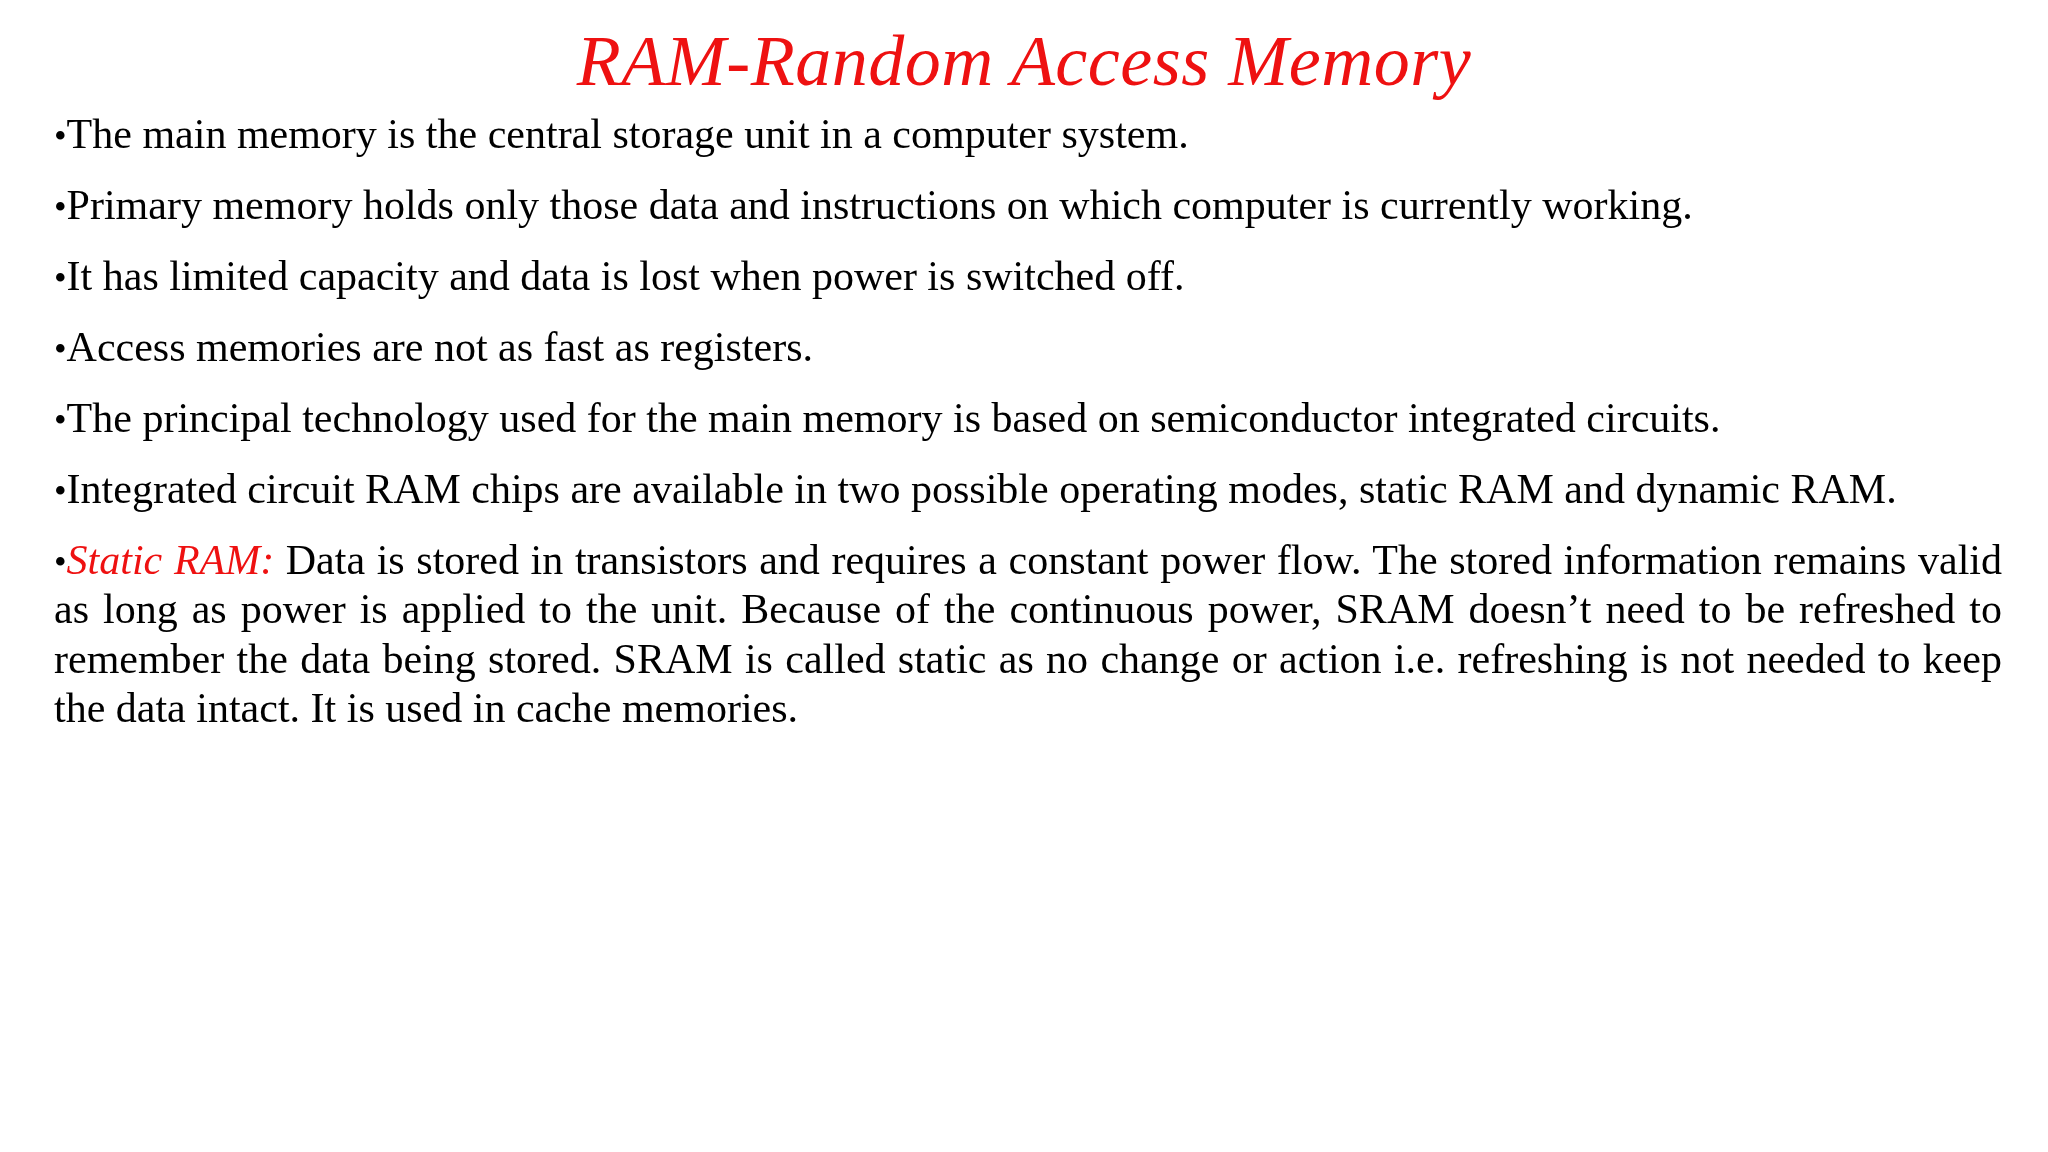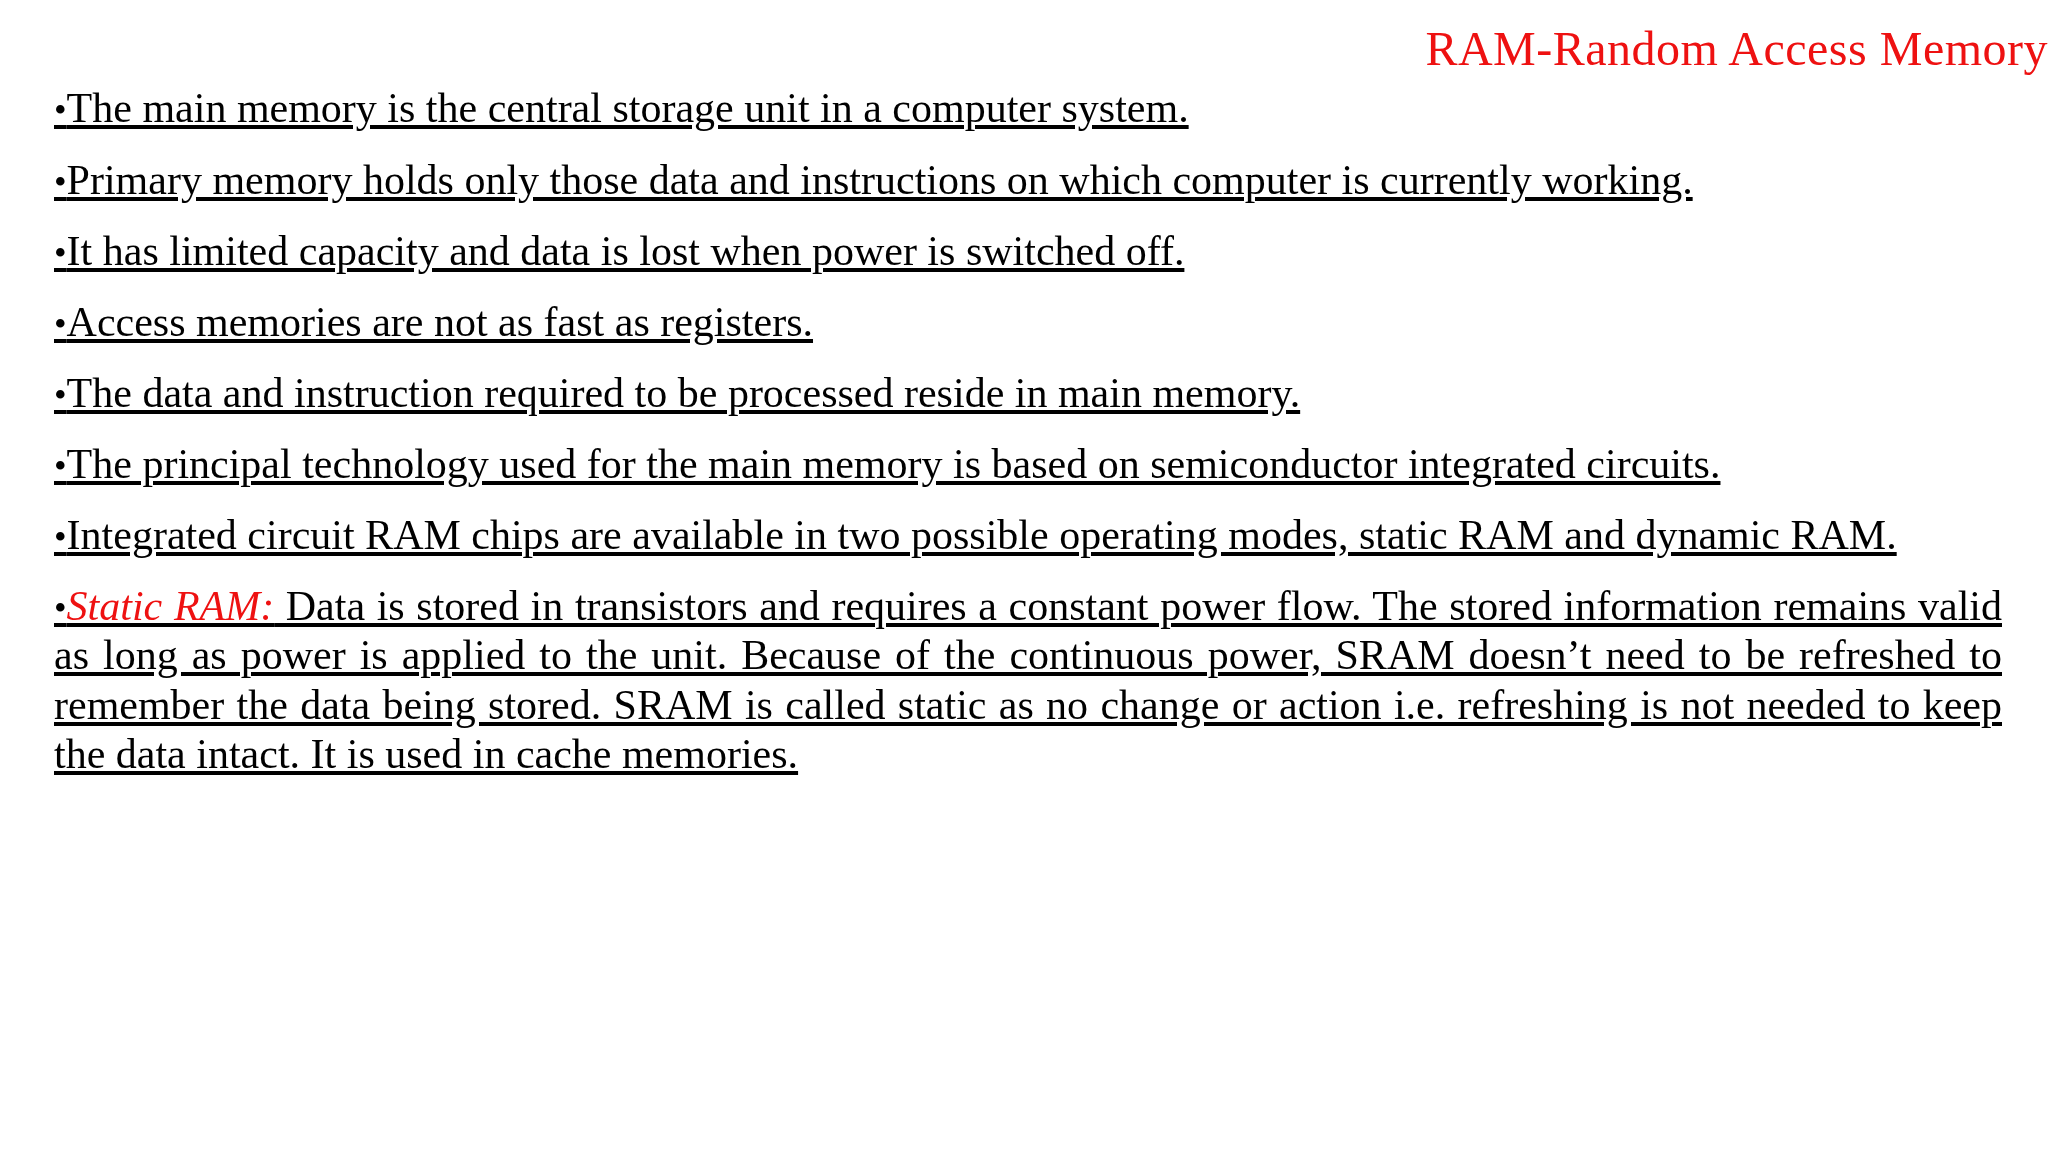--- a/index.html
+++ b/index.html
@@ -19,33 +19,33 @@
   .slide {
     position: relative;
     width: 2048px;
     height: 1152px;
     background: #ffffff;
     box-sizing: border-box;
     padding: 0;
   }
 
   .slide-title {
-    text-align: right;
+    text-align: center;
     color: #ee1111;
+    font-style: italic;
     font-weight: normal;
-    font-size: 48px;
+    font-size: 72px;
     line-height: 1.05;
     margin: 24px 0 10px 0;
     letter-spacing: 0.5px;
     font-family: "Liberation Serif", "DejaVu Serif", serif;
   }
 
   .body-block {
     padding: 0 46px 0 54px;
-    text-decoration: underline;
   }
 
   .bullet {
     text-align: justify;
     text-justify: inter-word;
     font-size: 42px;
     line-height: 1.17;
     margin: 0 0 22px 0;
     color: #000000;
     position: relative;
@@ -87,23 +87,20 @@
     </p>
 
     <p class="bullet">
       <span class="dot">•</span><span class="txt">It has limited capacity and data is lost when power is switched off.</span>
     </p>
 
     <p class="bullet">
       <span class="dot">•</span><span class="txt">Access memories are not as fast as registers.</span>
     </p>
 
-    <p class="bullet">
-      <span class="dot">•</span><span class="txt">The data and instruction required to be processed reside in main memory.</span>
-    </p>
 
     <p class="bullet">
       <span class="dot">•</span><span class="txt">The principal technology used for the main memory is based on semiconductor integrated circuits.</span>
     </p>
 
     <p class="bullet">
       <span class="dot">•</span><span class="txt">Integrated circuit RAM chips are available in two possible operating modes, static RAM and dynamic RAM.</span>
     </p>
 
     <p class="bullet">

